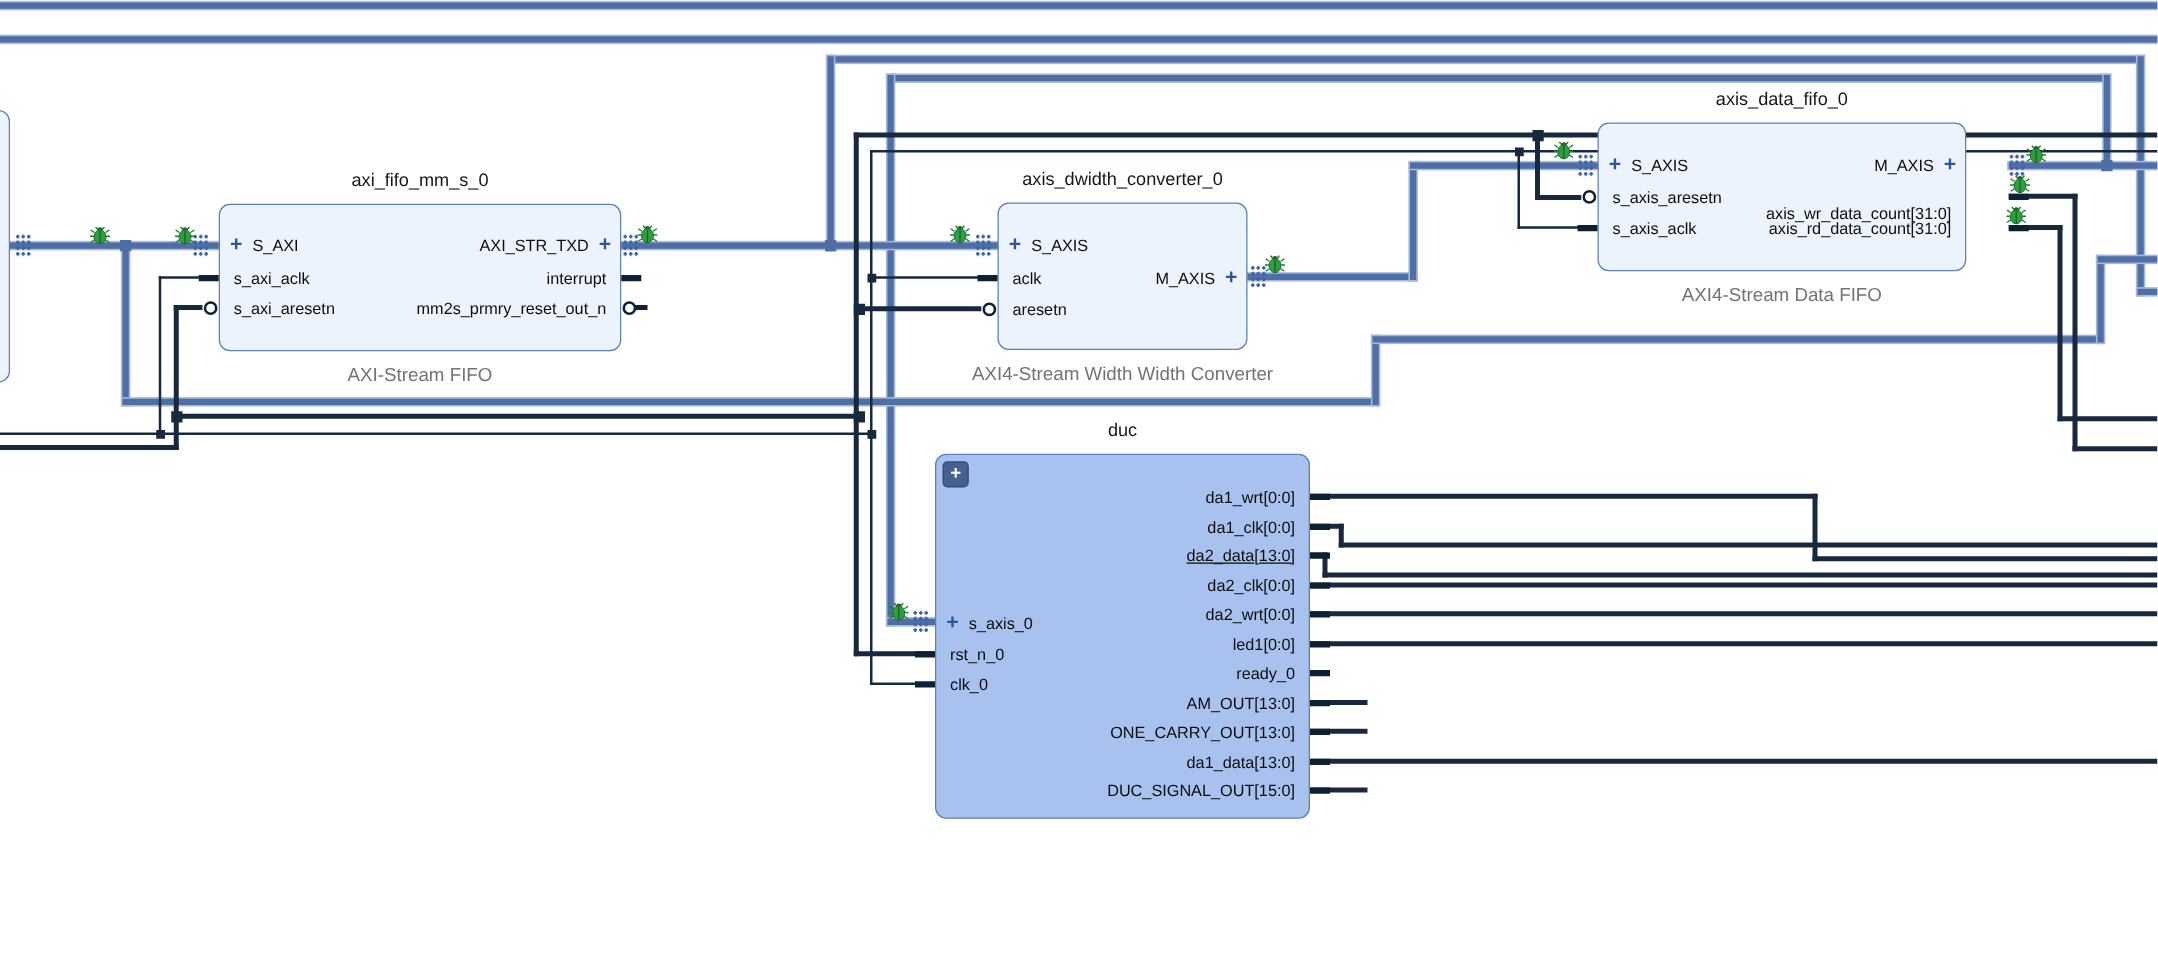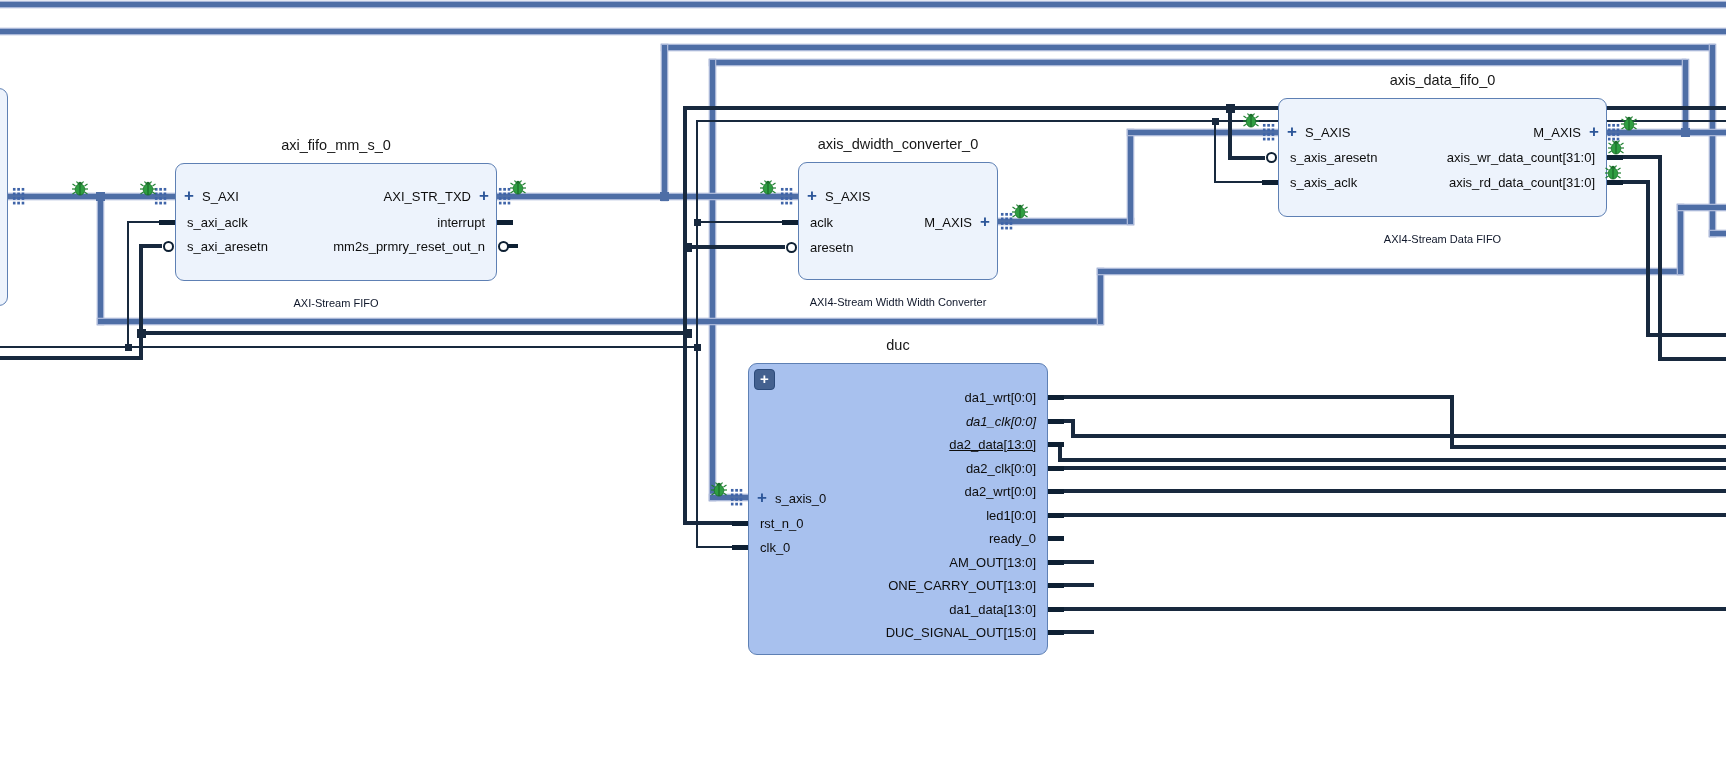--- a/index.html
+++ b/index.html
@@ -5,21 +5,21 @@
   html,body{margin:0;padding:0}
   .canvas{position:relative;width:1726px;height:776px;background:#ffffff;overflow:hidden;
           font-family:"Liberation Sans",sans-serif}
   .w{position:absolute}
   .wb{background:#4e6ea6;box-shadow:0 0 0 1.3px #a9b7d8}
   .wn{background:#18293e}
   .wt{background:#18293e}
   .block{position:absolute;background:#edf3fc;border:1.6px solid #5e80b4;border-radius:9px;box-sizing:border-box}
   .selected{background:#a8c1ee}
   .btitle{position:absolute;top:-27px;left:50%;transform:translateX(-50%);font-size:14.5px;color:#161616;white-space:nowrap}
-  .btype{position:absolute;bottom:-29px;left:50%;transform:translateX(-50%);font-size:11px;color:#0f172a;white-space:nowrap}
+  .btype{position:absolute;bottom:-29px;left:50%;transform:translateX(-50%);font-size:15px;color:#737373;white-space:nowrap}
   .plabel{position:absolute;font-size:13px;color:#0d0d0d;white-space:nowrap;line-height:16px}
   .plus{position:absolute;font-size:17px;font-weight:bold;color:#2c5699;line-height:15px}
   .stub{position:absolute;background:#0e2033}
   .alow{position:absolute;width:11px;height:11px;border:2.6px solid #0e2033;border-radius:50%;background:#fff;box-sizing:border-box}
   .jct{position:absolute}
   .jb{background:#4e6ea6}
   .jn{background:#18293e}
   .probe{position:absolute;width:13px;height:19px;
          background-image:radial-gradient(circle,#3f64a8 1.4px,rgba(0,0,0,0) 1.5px);
          background-size:4.4px 4.6px}
@@ -116,42 +116,42 @@
     <div class="btitle">axis_dwidth_converter_0</div>
     <div class="btype">AXI4-Stream Width Width Converter</div>
   <span class="plus" style="left: 8px; top: 25px;">+</span>
       <span class="plabel" style="left: 26px; top: 26px;">S_AXIS</span>
       <span class="plabel" style="left: 11px; top: 52px; text-align: right;">aclk</span>
       <span class="plabel" style="left: 11px; top: 77px;">aresetn</span>
       <span class="plus" style="right: 7px; top: 51px;">+</span>
       <span class="plabel" style="right: 25px; top: 52px;">M_AXIS</span>
     </div>
 
-  <div class="block" id="blk2" style="left:1278px;top:98px;width:329px;height:119px">
+  <div class="block" id="blk2" style="left:1278px;top:98px;width:295px;height:119px">
     <div class="btitle">axis_data_fifo_0</div>
     <div class="btype">AXI4-Stream Data FIFO</div>
   <span class="plus" style="left: 8px; top: 25px;">+</span>
       <span class="plabel" style="left: 26px; top: 26px;">S_AXIS</span>
       <span class="plabel" style="left: 11px; top: 51px;">s_axis_aresetn</span>
       <span class="plabel" style="left: 11px; top: 76px;">s_axis_aclk</span>
       <span class="plus" style="right: 7px; top: 25px;">+</span>
       <span class="plabel" style="right: 25px; top: 26px;">M_AXIS</span>
-      <span class="plabel" style="right: 11px; top: 51px;">axis_wr_data_count[31:0]</span>
+      <span class="plabel" style="right: 11px; top: 64px;">axis_wr_data_count[31:0]</span>
       <span class="plabel" style="right: 11px; top: 76px;">axis_rd_data_count[31:0]</span>
     </div>
 
   <div class="block selected" id="blk3" style="left:748px;top:363px;width:300px;height:292px">
     <div class="btitle">duc</div>
     <div class="expand">+</div>
   <span class="plus" style="left: 8px; top: 126px;">+</span>
       <span class="plabel" style="left: 26px; top: 127px;">s_axis_0</span>
       <span class="plabel" style="left: 11px; top: 152px;">rst_n_0</span>
       <span class="plabel" style="left: 11px; top: 176px;">clk_0</span>
       <span class="plabel" style="right: 11px; top: 26px;">da1_wrt[0:0]</span>
-      <span class="plabel" style="right: 11px; top: 50px; font-style: italic;">da1_clk[0:0]</span>
+      <span class="plabel" style="right: 11px; top: 50px;">da1_clk[0:0]</span>
       <span class="plabel" style="right: 11px; top: 73px; text-decoration: underline;">da2_data[13:0]</span>
       <span class="plabel" style="right: 11px; top: 97px;">da2_clk[0:0]</span>
       <span class="plabel" style="right: 11px; top: 120px;">da2_wrt[0:0]</span>
       <span class="plabel" style="right: 11px; top: 144px;">led1[0:0]</span>
       <span class="plabel" style="right: 11px; top: 167px;">ready_0</span>
       <span class="plabel" style="right: 11px; top: 191px;">AM_OUT[13:0]</span>
       <span class="plabel" style="right: 11px; top: 214px;">ONE_CARRY_OUT[13:0]</span>
       <span class="plabel" style="right: 11px; top: 238px;">da1_data[13:0]</span>
       <span class="plabel" style="right: 11px; top: 261px;">DUC_SIGNAL_OUT[15:0]</span>
     </div>

